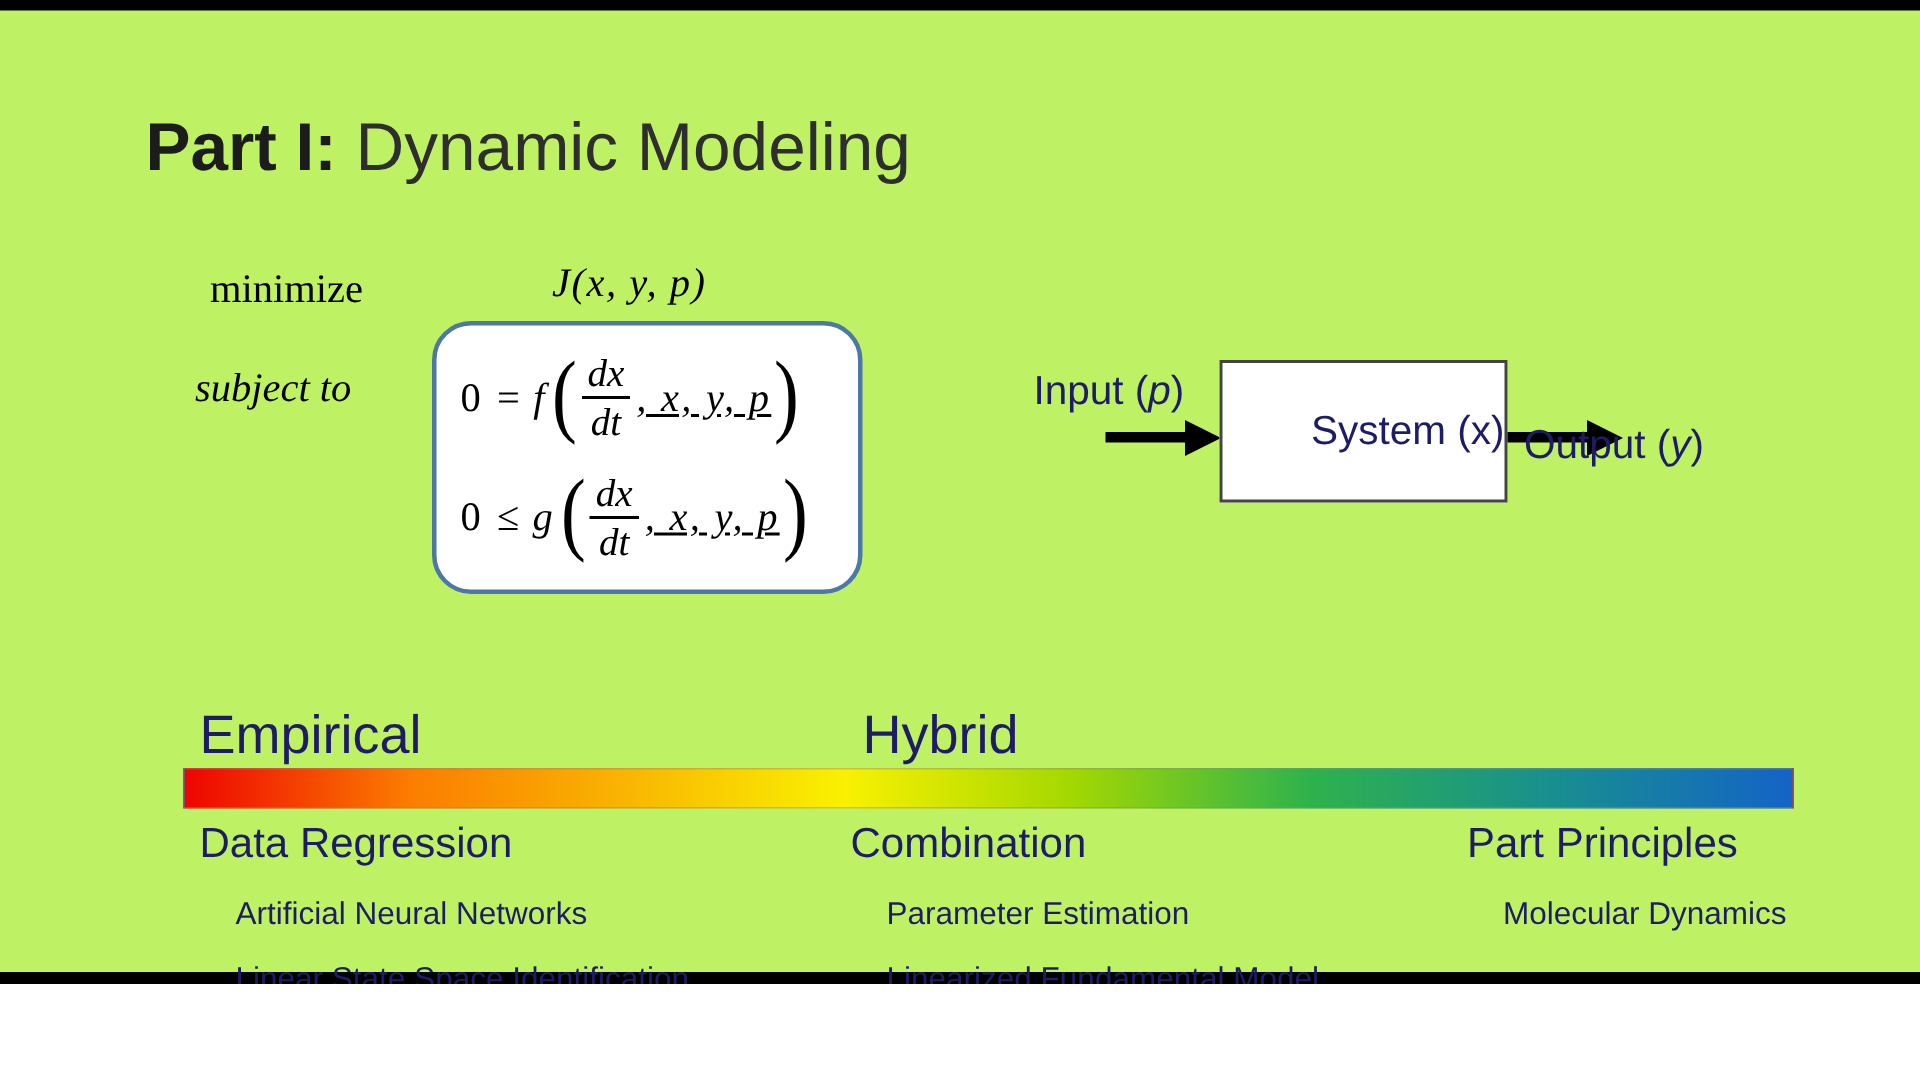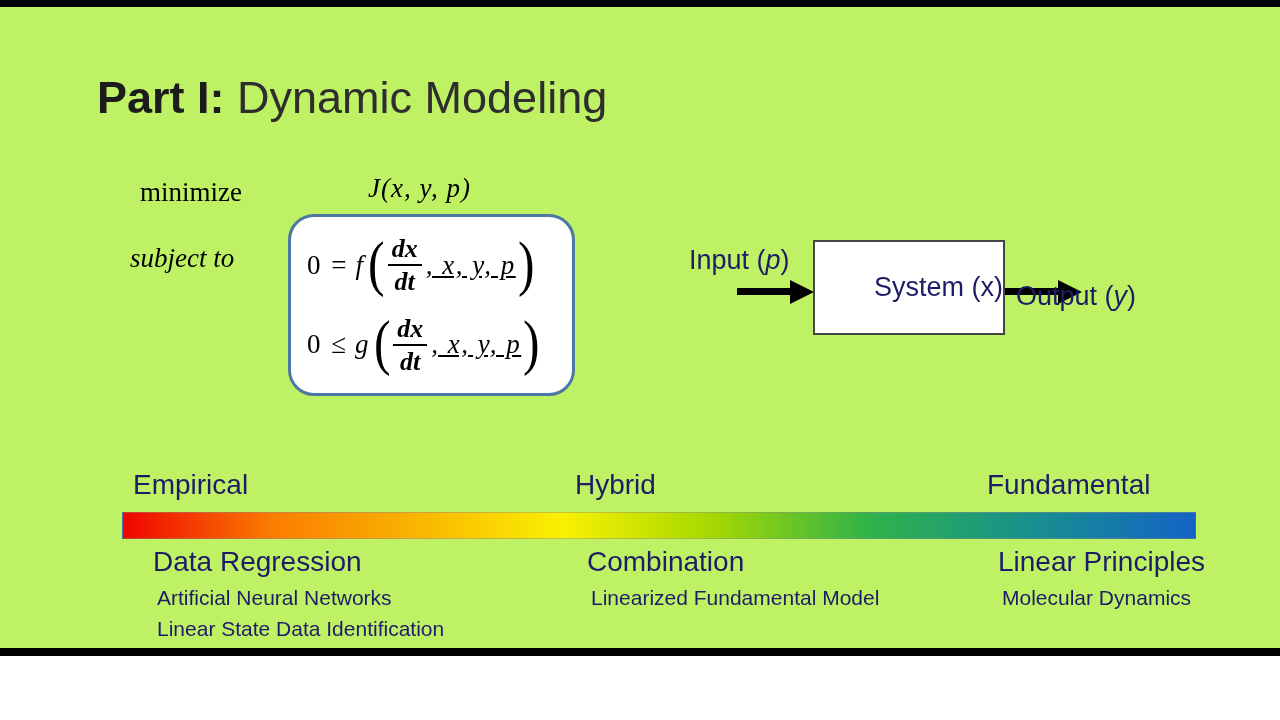--- a/index.html
+++ b/index.html
@@ -20,21 +20,21 @@
   .objective{position:absolute;left:368px;top:173px;font-size:27px;font-style:italic;letter-spacing:1px;}
   .lbl-subject{position:absolute;left:130px;top:243px;font-size:27px;font-style:italic;}
   .constraint-box{position:absolute;left:288px;top:214px;width:287px;height:182px;box-sizing:border-box;
                   border:3px solid #4d77a5;border-radius:26px;display:flex;flex-direction:column;
                   justify-content:space-evenly;padding-left:16px;background:#fff;}
   .eq-row{display:flex;align-items:center;font-family:"Liberation Serif",serif;font-size:27px;}
   .eq-lhs{letter-spacing:2px;}
   .eq-func{font-style:italic;margin:0 3px 0 7px;}
   .big-paren{font-size:62px;line-height:0.85;font-weight:400;transform:scaleX(0.8);position:relative;top:-2px;}
   .frac{display:inline-flex;flex-direction:column;align-items:center;font-style:italic;
-        font-size:26px;line-height:1.12;margin:0 1px;font-weight:bold;}
+        font-size:26px;line-height:1.12;margin:0 1px;}
   .frac .num{border-bottom:2px solid #000;padding:0 4px 1px 4px;}
   .frac .den{padding-top:1px;}
   .eq-args{font-style:italic;letter-spacing:1.5px;margin-left:3px;text-decoration:underline;}
 
   
   .navy{color:#1e1c66;}
   .io-label{position:absolute;font-size:27px;white-space:nowrap;text-align:right;}
   .io-label .var{font-style:italic;}
   .input-label{left:689px;top:245px;}
   .output-label{left:1016px;top:245px;margin-top:36px;}
@@ -42,29 +42,29 @@
   .arrow .shaft{height:7px;background:#000;flex:1;}
   .arrow .head{width:0;height:0;border-top:12px solid transparent;border-bottom:12px solid transparent;
                border-left:24px solid #000;}
   .input-arrow{left:737px;top:279px;width:77px;}
   .output-arrow{left:1005px;top:279px;width:77px;}
   .system-box{position:absolute;left:813px;top:240px;width:192px;height:95px;box-sizing:border-box;
               border:2px solid #454545;background:#fff;display:flex;align-items:center;justify-content:flex-end;
               font-size:27px;}
 
   
-  .spec-label{position:absolute;top:469px;font-size:28px;white-space:nowrap;}
+  .spec-label{position:absolute;top:469px;font-size:36px;white-space:nowrap;}
   .spec-label.empirical{left:133px;}
   .spec-label.hybrid{left:575px;}
   .spec-label.fundamental{left:987px;}
   .spectrum-bar{position:absolute;left:122px;top:512px;width:1074px;height:27px;
                 border:1px solid rgba(140,140,130,0.45);box-sizing:border-box;}
   .spec-col{position:absolute;top:546px;white-space:nowrap;}
-  .spec-col .heading{font-size:28px;margin-left:20px;}
-  .spec-col .item{font-size:21px;padding-left:24px;margin-top:8px;line-height:1.1;}
+  .spec-col .heading{font-size:28px;}
+  .spec-col .item{font-size:21px;padding-left:24px;margin-top:20px;line-height:1.1;}
   .spec-col.c1{left:133px;}
   .spec-col.c2{left:567px;}
   .spec-col.c3{left:978px;}
 </style>
 </head>
 <body>
 
 <div class="frame">
   <div class="letterbox top"></div>
   <div class="letterbox bottom"></div>
@@ -115,30 +115,30 @@
   <div class="arrow output-arrow">
     <div class="shaft"></div>
     <div class="head"></div>
   </div>
   <div class="io-label navy output-label">
     <span>Output (</span><span class="var">y</span><span>)</span>
   </div>
 
   <div class="spec-label navy empirical">Empirical</div>
   <div class="spec-label navy hybrid">Hybrid</div>
-  <div class="spec-label navy fundamental">Fundamental</div>
 
   <div class="spectrum-bar" style="background: linear-gradient(90deg, rgb(238, 4, 0) 0%, rgb(251, 125, 0) 14%, rgb(249, 179, 1) 27%, rgb(249, 241, 1) 41%, rgb(164, 216, 1) 55%, rgb(46, 178, 76) 70%, rgb(24, 143, 143) 85%, rgb(20, 99, 198) 100%);"></div>
 
   <div class="spec-col navy c1">
     <div class="heading">Data Regression</div>
     <div class="item">Artificial Neural Networks</div>
-    <div class="item">Linear State Data Identification</div>
+    <div class="item">Linear State Space Identification</div>
   </div>
   <div class="spec-col navy c2">
     <div class="heading">Combination</div>
+    <div class="item">Parameter Estimation</div>
     <div class="item">Linearized Fundamental Model</div>
   </div>
   <div class="spec-col navy c3">
-    <div class="heading">Linear Principles</div>
+    <div class="heading">Part Principles</div>
     <div class="item">Molecular Dynamics</div>
   </div>
 </div>
 
 </body></html>

